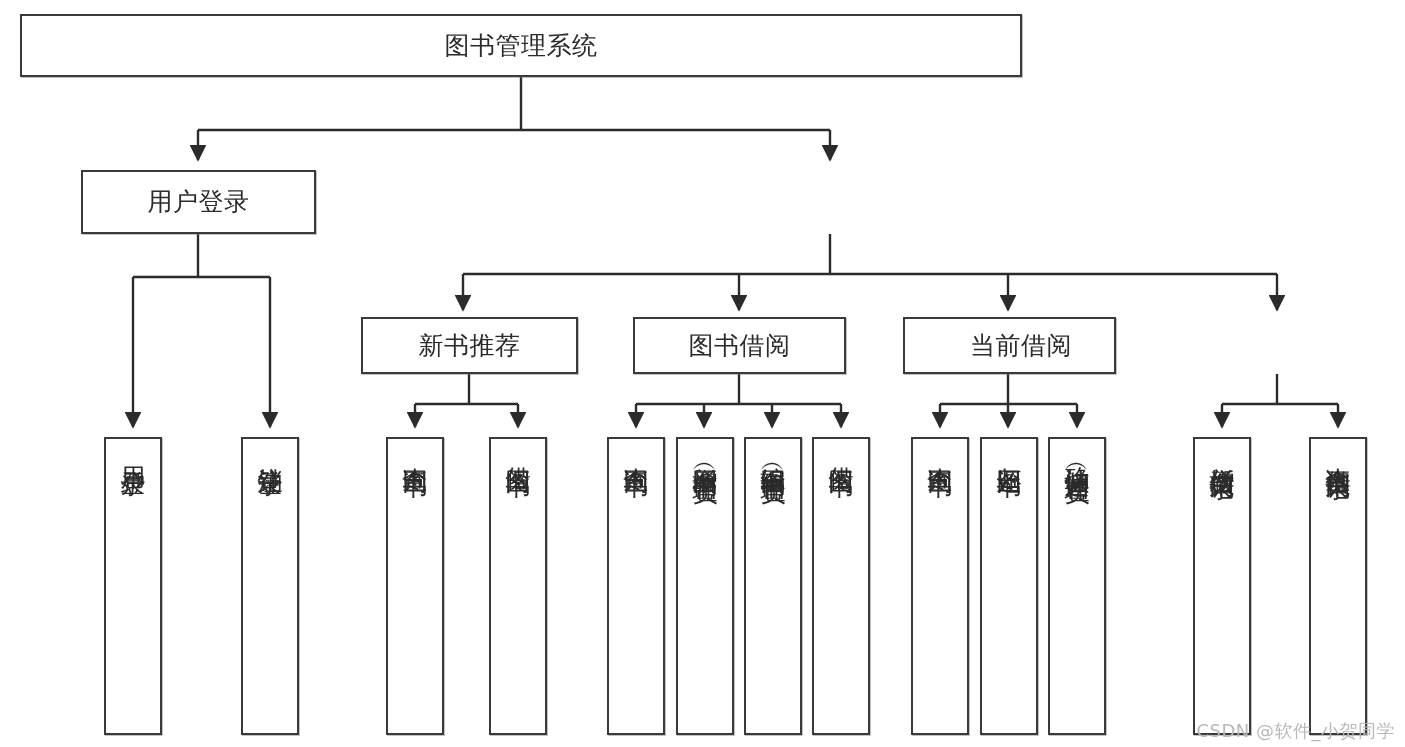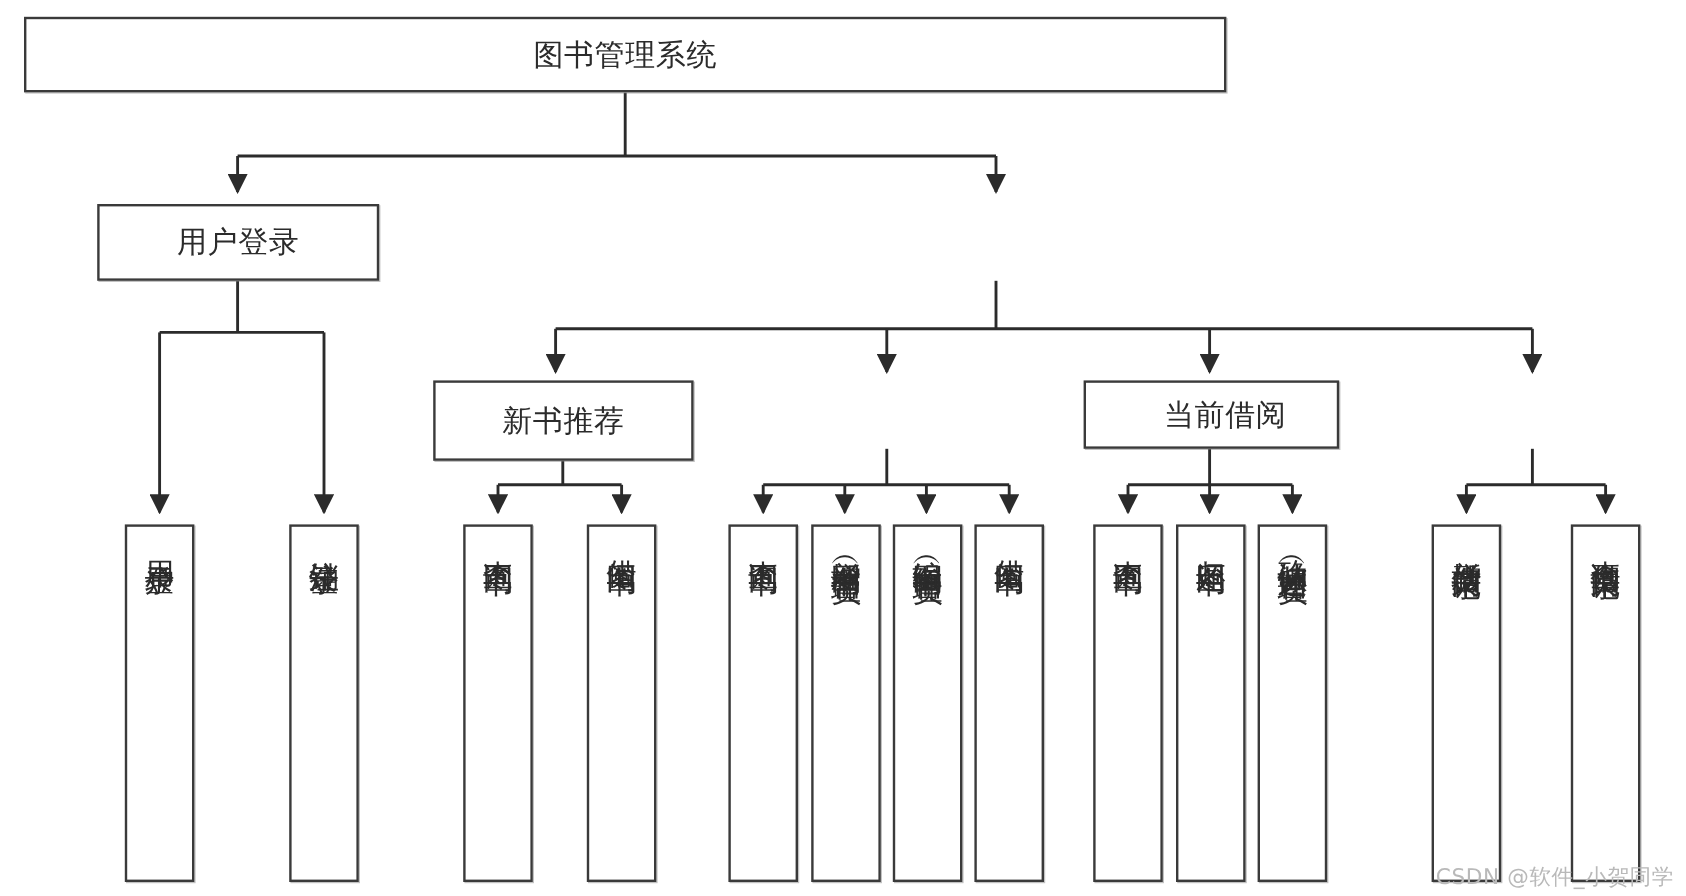--- a/index.html
+++ b/index.html
@@ -129,24 +129,27 @@
 
   <div class="node horiz root" style="left:20px; top:14px; width:1002px; height:63px;">
     <span class="node-label">图书管理系统</span>
   </div>
 
   <div class="node horiz" style="left:81px; top:170px; width:235px; height:64px;">
     <span class="node-label">用户登录</span>
   </div>
 
 
-  <div class="node horiz" style="left:361px; top:317px; width:217px; height:67px;">
+  <div class="node horiz" style="left:361px; top:317px; width:217px; height:57px;">
     <span class="node-label">新书推荐</span>
   </div>
 
+  <div class="node horiz" style="left:633px; top:317px; width:213px; height:57px;">
+    <span class="node-label">图书借阅</span>
+  </div>
 
   <div class="node horiz" style="left:903px; top:317px; width:213px; height:57px;padding-left:23px;">
     <span class="node-label">当前借阅</span>
   </div>
 
 
   <div class="node vert" style="left:104px; top:437px; width:58px; height:298px;">
     <span class="node-label">用户登录</span>
   </div>
 

